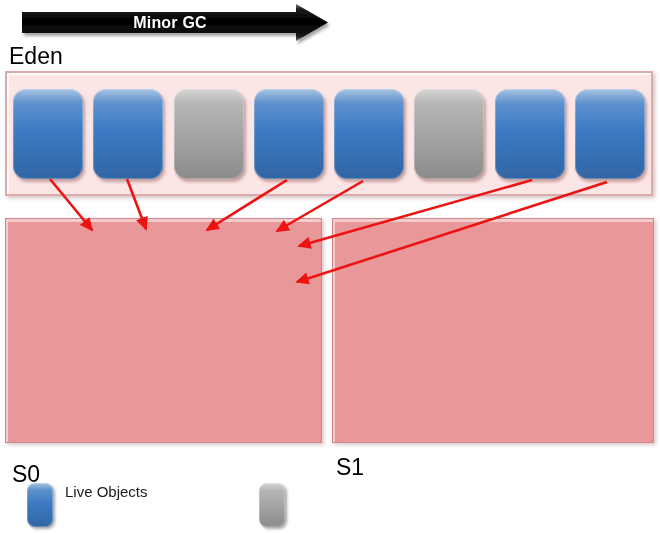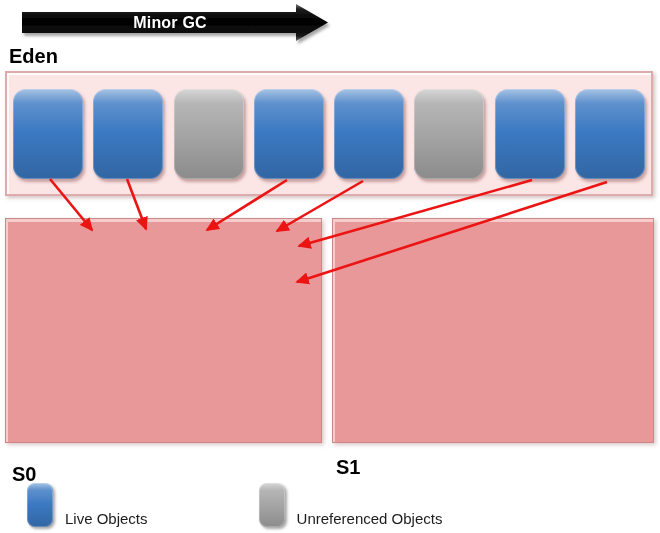--- a/index.html
+++ b/index.html
@@ -14,21 +14,21 @@
 
   
   .gc-arrow-svg{position:absolute;left:0;top:0;width:340px;height:50px;}
   .gc-arrow-label{
     position:absolute;left:40px;top:12px;width:260px;
     text-align:center;color:#ffffff;font-weight:bold;font-size:16px;line-height:21px;
     letter-spacing:.2px;
   }
 
   
-  .zone-label{position:absolute;color:#000;font-weight:bold;font-size:20px;line-height:22px;}
+  .zone-label{position:absolute;color:#000;font-weight:normal;font-size:23px;line-height:22px;}
   .eden-label{left:9px;top:45px;}
   .s0-label{left:12px;top:463px;}
   .s1-label{left:336px;top:456px;}
 
   
   .eden-box{
     position:absolute;left:5px;top:71px;width:648px;height:125px;
     box-sizing:border-box;
     background:var(--eden-fill);
     border:2px solid #dcabab;
@@ -59,21 +59,21 @@
   .s0-box{left:5px;width:317px;}
   .s1-box{left:332px;width:322px;}
 
   
   .arrows-svg{position:absolute;left:0;top:0;width:660px;height:533px;pointer-events:none;z-index:6;}
   .red-arrow{stroke:var(--arrow-red);stroke-width:2.6px;fill:none;}
   .arrowhead-path{fill:var(--arrow-red);}
 
   
   .legend{position:absolute;left:27px;top:483px;display:flex;gap:111px;}
-  .legend-item{display:flex;align-items:flex-end;gap:12px;}
+  .legend-item{display:flex;align-items:flex-start;gap:12px;}
   .legend-swatch{
     width:26px;height:44px;border-radius:8px;flex:0 0 auto;
     background-image:linear-gradient(180deg,
       rgba(255,255,255,.55) 0%, rgba(255,255,255,.18) 16%,
       rgba(255,255,255,0) 48%, rgba(0,0,0,.16) 100%);
     box-shadow:2px 2px 3px rgba(0,0,0,.35), inset 0 0 0 1px rgba(255,255,255,.25);
   }
   .legend-swatch.live{background-color:var(--live);}
   .legend-swatch.unreferenced{background-color:var(--unreferenced);}
   .legend-label{font-size:15px;color:#1c1c1c;}
@@ -135,17 +135,16 @@
       </g>
   </svg>
 
   <div class="legend">
       <div class="legend-item">
         <div class="legend-swatch live"></div>
         <span class="legend-label">Live Objects</span>
       </div>
       <div class="legend-item">
         <div class="legend-swatch unreferenced"></div>
-        <span class="legend-label">Unreferenced Objects</span>
       </div>
     </div>
 
 </div>
 
 </body></html>

